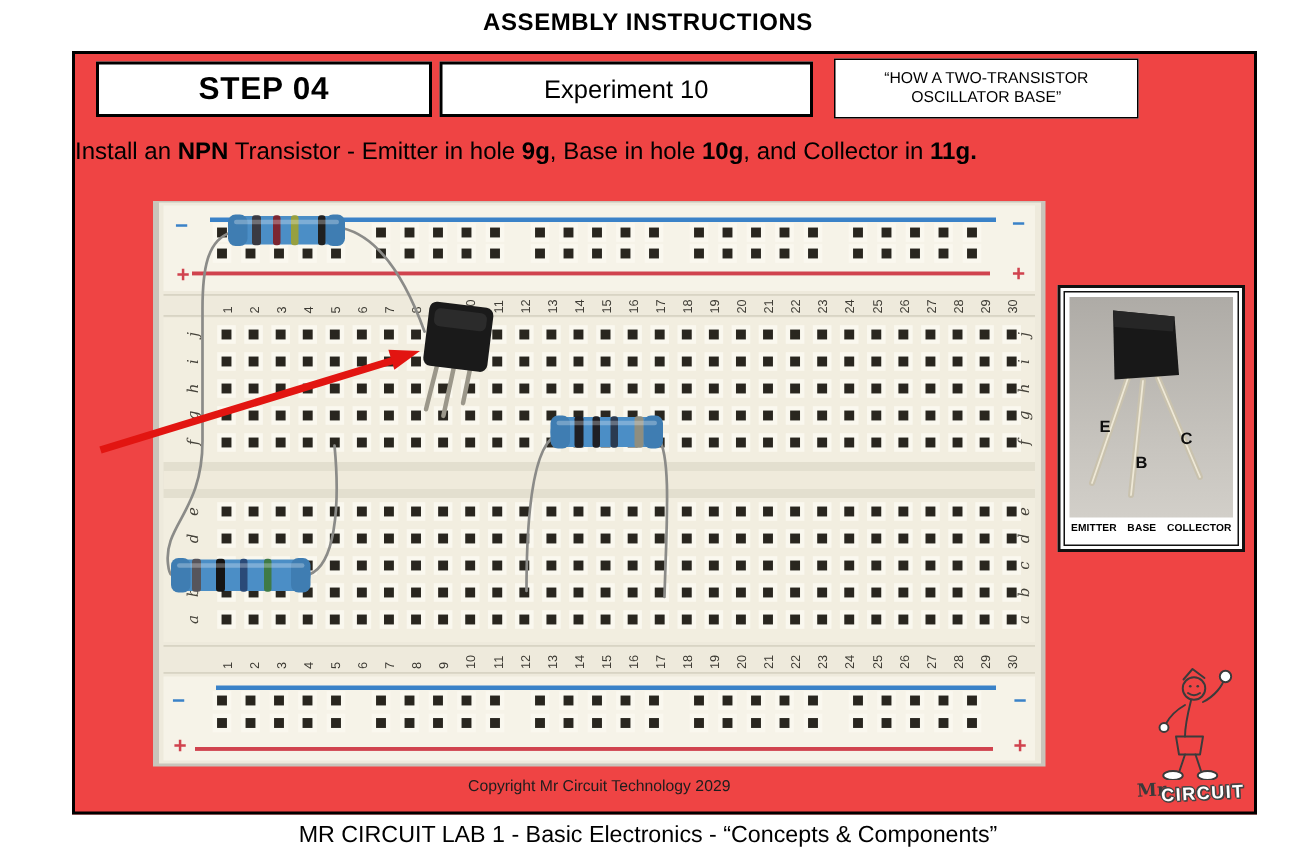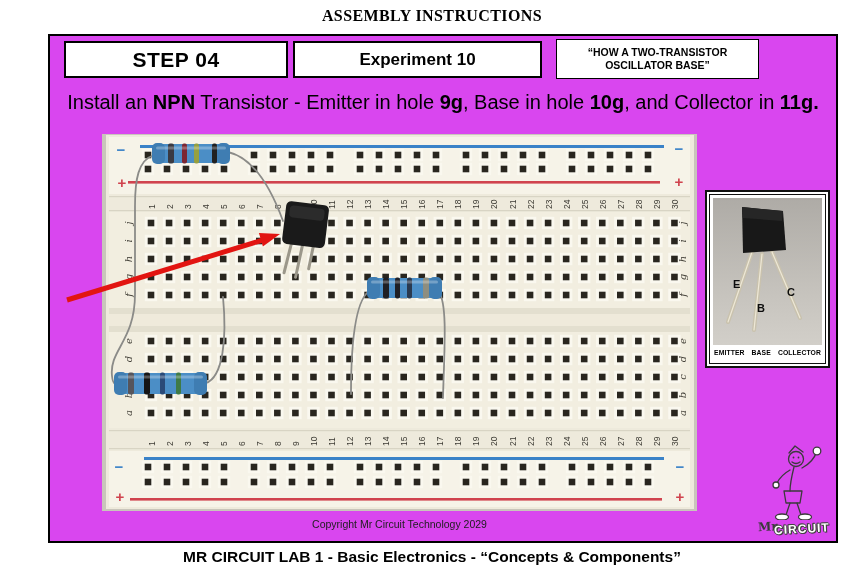--- a/index.html
+++ b/index.html
@@ -2,36 +2,36 @@
 <html><head>
 <meta charset="utf-8">
 <style>
   * { margin:0; padding:0; box-sizing:border-box; }
   body {
     width:864px; height:576px; background:#ffffff; overflow:hidden;
     position:relative; font-family:"Liberation Sans", sans-serif; color:#000;
   }
   .title {
     position:absolute; top:7px; left:0; width:100%; text-align:center;
-    font-size:16px; font-weight:bold; letter-spacing:0.4px;font-family:Liberation Serif, serif;
+    font-size:16px; font-weight:bold; letter-spacing:0.4px;
   }
   .frame {
     position:absolute; left:48px; top:34px; width:790px; height:509px;
-    border:2px solid #000; background:#d946ef;
+    border:2px solid #000; background:#ef4444;
   }
   .hbox {
     position:absolute; border:2px solid #000; display:flex;
     align-items:center; justify-content:center; text-align:center; background:#fff;
   }
   .step-box  { left:14px;  top:5px; width:224px; height:37px; font-size:21px; font-weight:bold; letter-spacing:0.5px; }
-  .exp-box   { left:243px; top:5px; width:249px; height:37px; font-size:17px; font-weight:bold; }
-  .topic-box { left:506px; top:3px; width:203px; height:40px; border-width:1.5px; font-size:10.5px; font-weight:bold; flex-direction:column; line-height:13px; }
+  .exp-box   { left:243px; top:5px; width:249px; height:37px; font-size:17px; font-weight:normal; }
+  .topic-box { left:506px; top:3px; width:203px; height:40px; border-width:1.5px; font-size:10.5px; font-weight:normal; flex-direction:column; line-height:13px; }
   .instruction {
-    position:absolute; top:54px; left:0; width:100%; text-align:center;
-    font-size:20px; line-height:24px;
+    position:absolute; top:54px; left:0; width:100%; 
+    font-size:16px; line-height:24px;
   }
   .instruction b { font-weight:bold; }
   .photo {
     position:absolute; left:52px; top:98px; width:595px; height:377px;
   }
   .photo svg { overflow:visible; display:block; }
   .legend {
     position:absolute; left:655px; top:154px; width:125px; height:178px;
     border:2px solid #111; background:#fff; padding:2px;
   }
@@ -61,21 +61,21 @@
     position:absolute; left:2px; top:2px;
     font-family:"DejaVu Serif", serif; font-weight:bold; font-size:12px; color:#3a3a3a;
   }
   .logo-circuit {
     position:absolute; left:18px; top:6px;
     font-size:12px; font-weight:bold; letter-spacing:1px; color:#fff;
     text-shadow:1px 0 0 #444, -1px 0 0 #444, 0 1px 0 #444, 0 -1px 0 #444, 1px 1px 0 #444, -1px -1px 0 #444;
   }
   .footer {
     position:absolute; top:548px; left:0; width:100%; text-align:center;
-    font-size:15.5px; font-weight:bold;
+    font-size:15.5px; font-weight:normal;
   }
 </style>
 </head>
 <body>
 
 <div>
 
   <div class="title">ASSEMBLY INSTRUCTIONS</div>
 
   <div class="frame">

